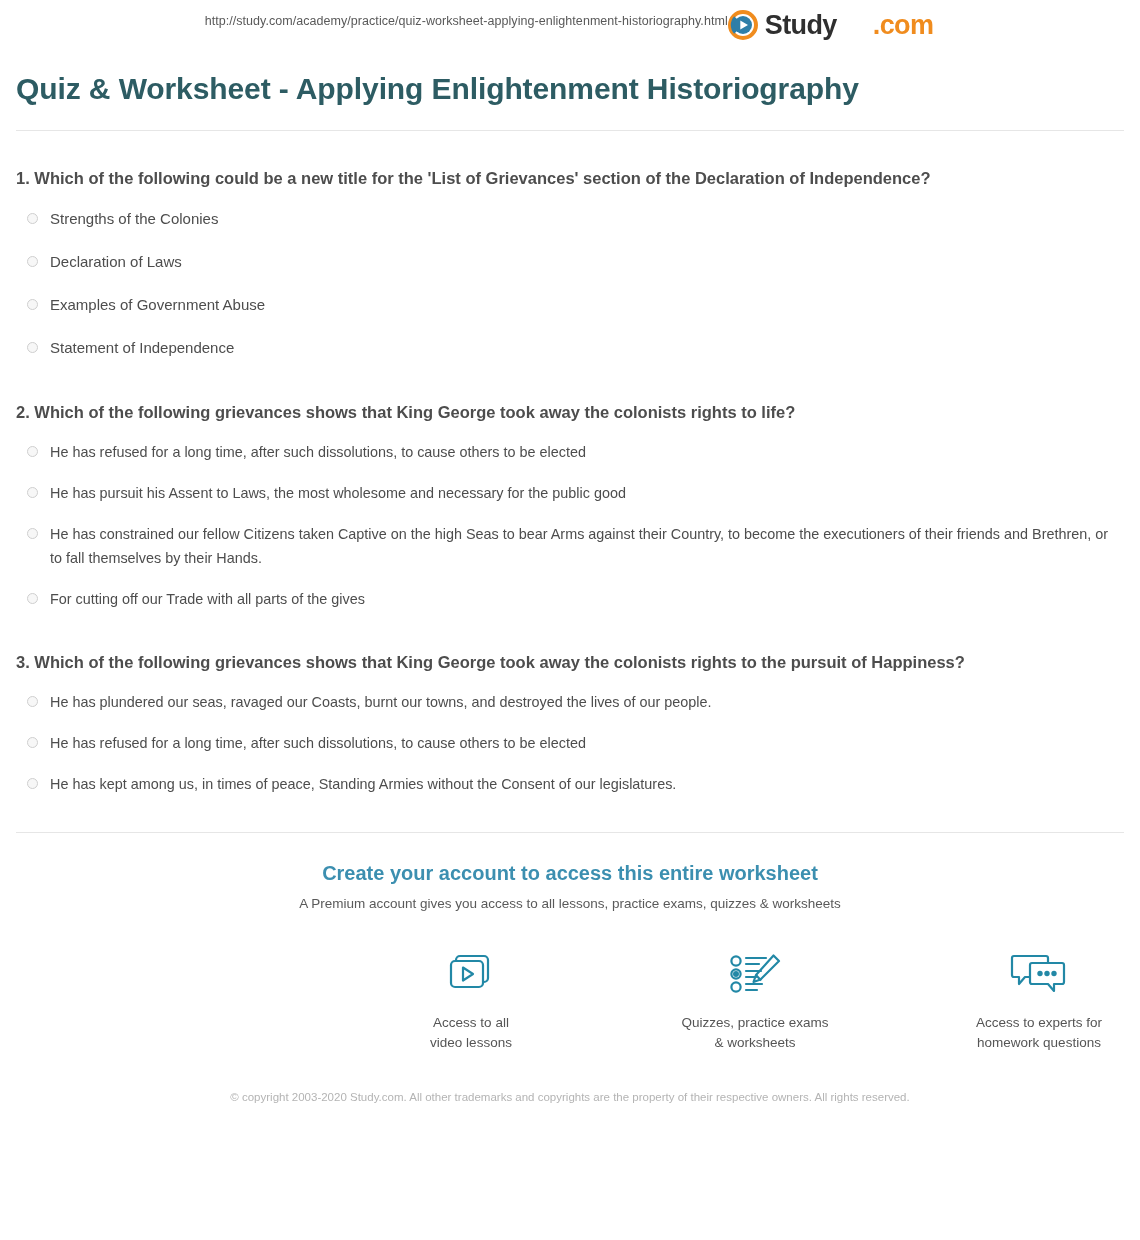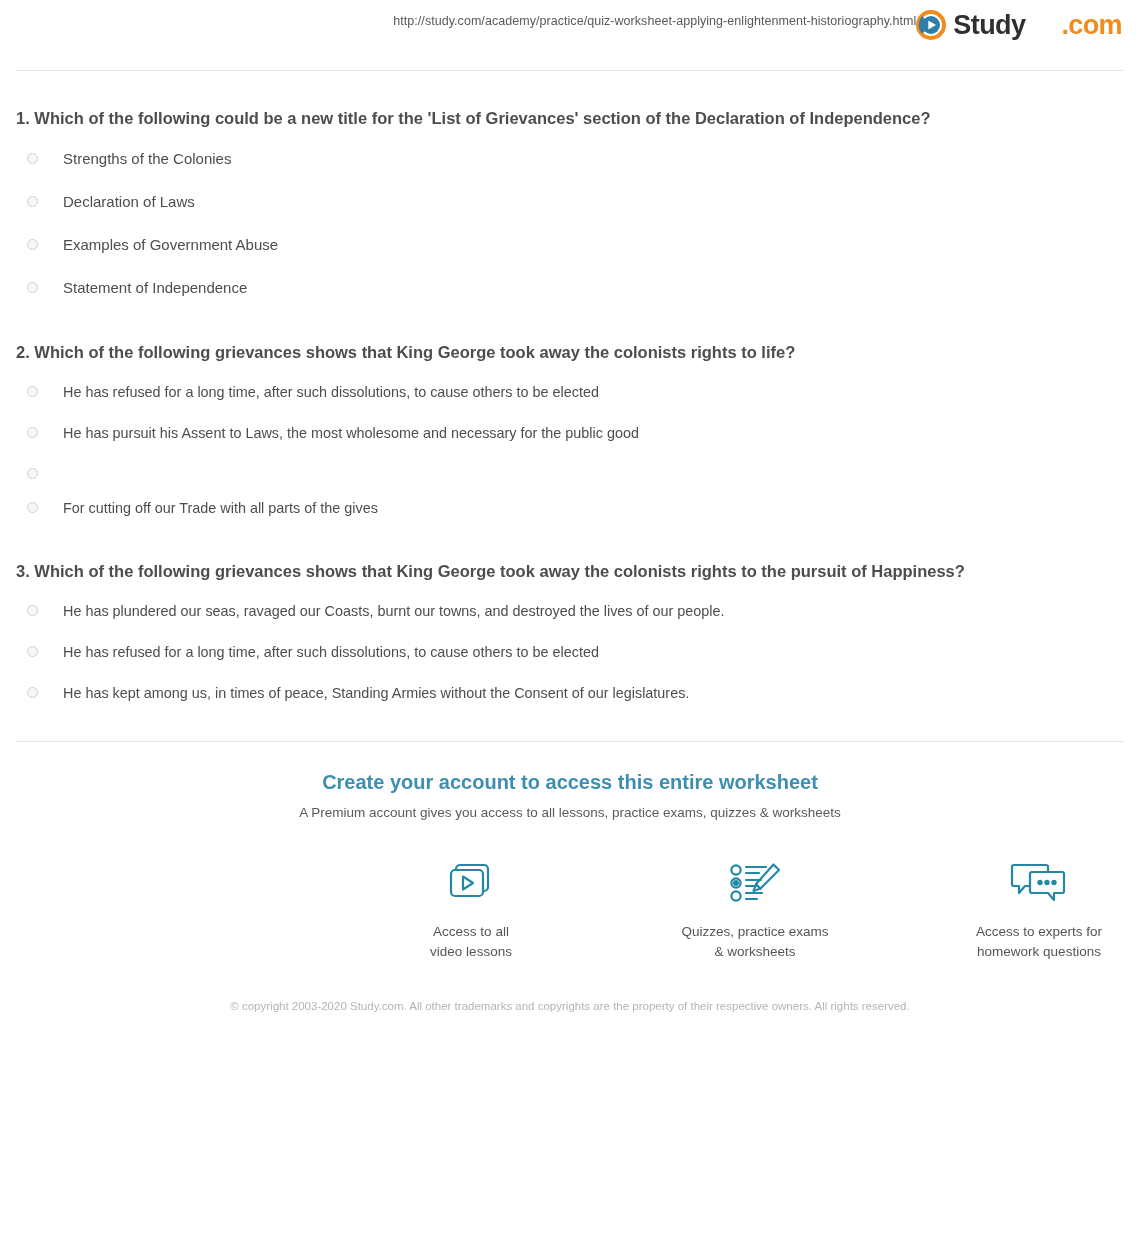--- a/index.html
+++ b/index.html
@@ -20,21 +20,21 @@
     position: relative;
     box-sizing: border-box;
     padding: 0 16px;
   }
 
   
   .topbar {
     height: 48px;
     display: flex;
     align-items: flex-start;
-    justify-content: flex-end;
+    justify-content: center;
     padding-top: 10px;
     box-sizing: border-box;
   }
   .url {
     font-size: 12.5px;
     color: #595959;
     letter-spacing: 0.05px;
     line-height: 16px;
     padding-top: 3px;
     white-space: nowrap;
@@ -108,21 +108,21 @@
   .radio {
     flex: 0 0 11px;
     width: 11px;
     height: 11px;
     margin: 6px 12px 0 11px;
     border-radius: 50%;
     border: 1px solid #cfcfcf;
     background: #f7f7f7;
     box-sizing: border-box;
   }
-  .opt-label { flex: 1 1 auto; margin-left: 13px; }
+  .opt-label { flex: 1 1 auto; }
 
   
   .cta {
     text-align: center;
     padding-top: 26px;
   }
   .cta-title {
     font-size: 20px;
     line-height: 28px;
     color: #3c8fb0;
@@ -182,20 +182,21 @@
           <path d="M15 2 A13 13 0 0 0 15 28 A13 13 0 0 0 15 2 Z" fill="none"></path>
           <path d="M6.2 6.2 A13 13 0 0 0 6.2 23.8 L15 15 Z" fill="#2e7ea8"></path>
           <circle cx="15" cy="15" r="9" fill="#2e7ea8"></circle>
           <path d="M12.3 10.4 L20 15 L12.3 19.6 Z" fill="#ffffff"></path>
         </svg>
       </span>
       <span class="logo-text"><span>Study</span><span class="dot">.com</span></span>
     </div>
   </div>
 
+  <h1 class="title">Quiz &amp; Worksheet - Applying Enlightenment Historiography</h1>
   <hr class="rule">
 
   <div class="quiz">
 
     <div class="question">
       <p class="q-text">1. Which of the following could be a new title for the 'List of Grievances' section of the Declaration of Independence?</p>
       <ul class="options">
         <li class="option">
           <span class="radio"></span>
           <span class="opt-label">Strengths of the Colonies</span>
@@ -221,20 +222,21 @@
         <li class="option tight">
           <span class="radio"></span>
           <span class="opt-label">He has refused for a long time, after such dissolutions, to cause others to be elected</span>
         </li>
         <li class="option tight">
           <span class="radio"></span>
           <span class="opt-label">He has pursuit his Assent to Laws, the most wholesome and necessary for the public good</span>
         </li>
         <li class="option tight">
           <span class="radio"></span>
+          <span class="opt-label">He has constrained our fellow Citizens taken Captive on the high Seas to bear Arms against their Country, to become the executioners of their friends and Brethren, or to fall themselves by their Hands.</span>
         </li>
         <li class="option tight">
           <span class="radio"></span>
           <span class="opt-label">For cutting off our Trade with all parts of the gives</span>
         </li>
       </ul>
     </div>
 
     <div class="question">
       <p class="q-text wide">3. Which of the following grievances shows that King George took away the colonists rights to the pursuit of Happiness?</p>

